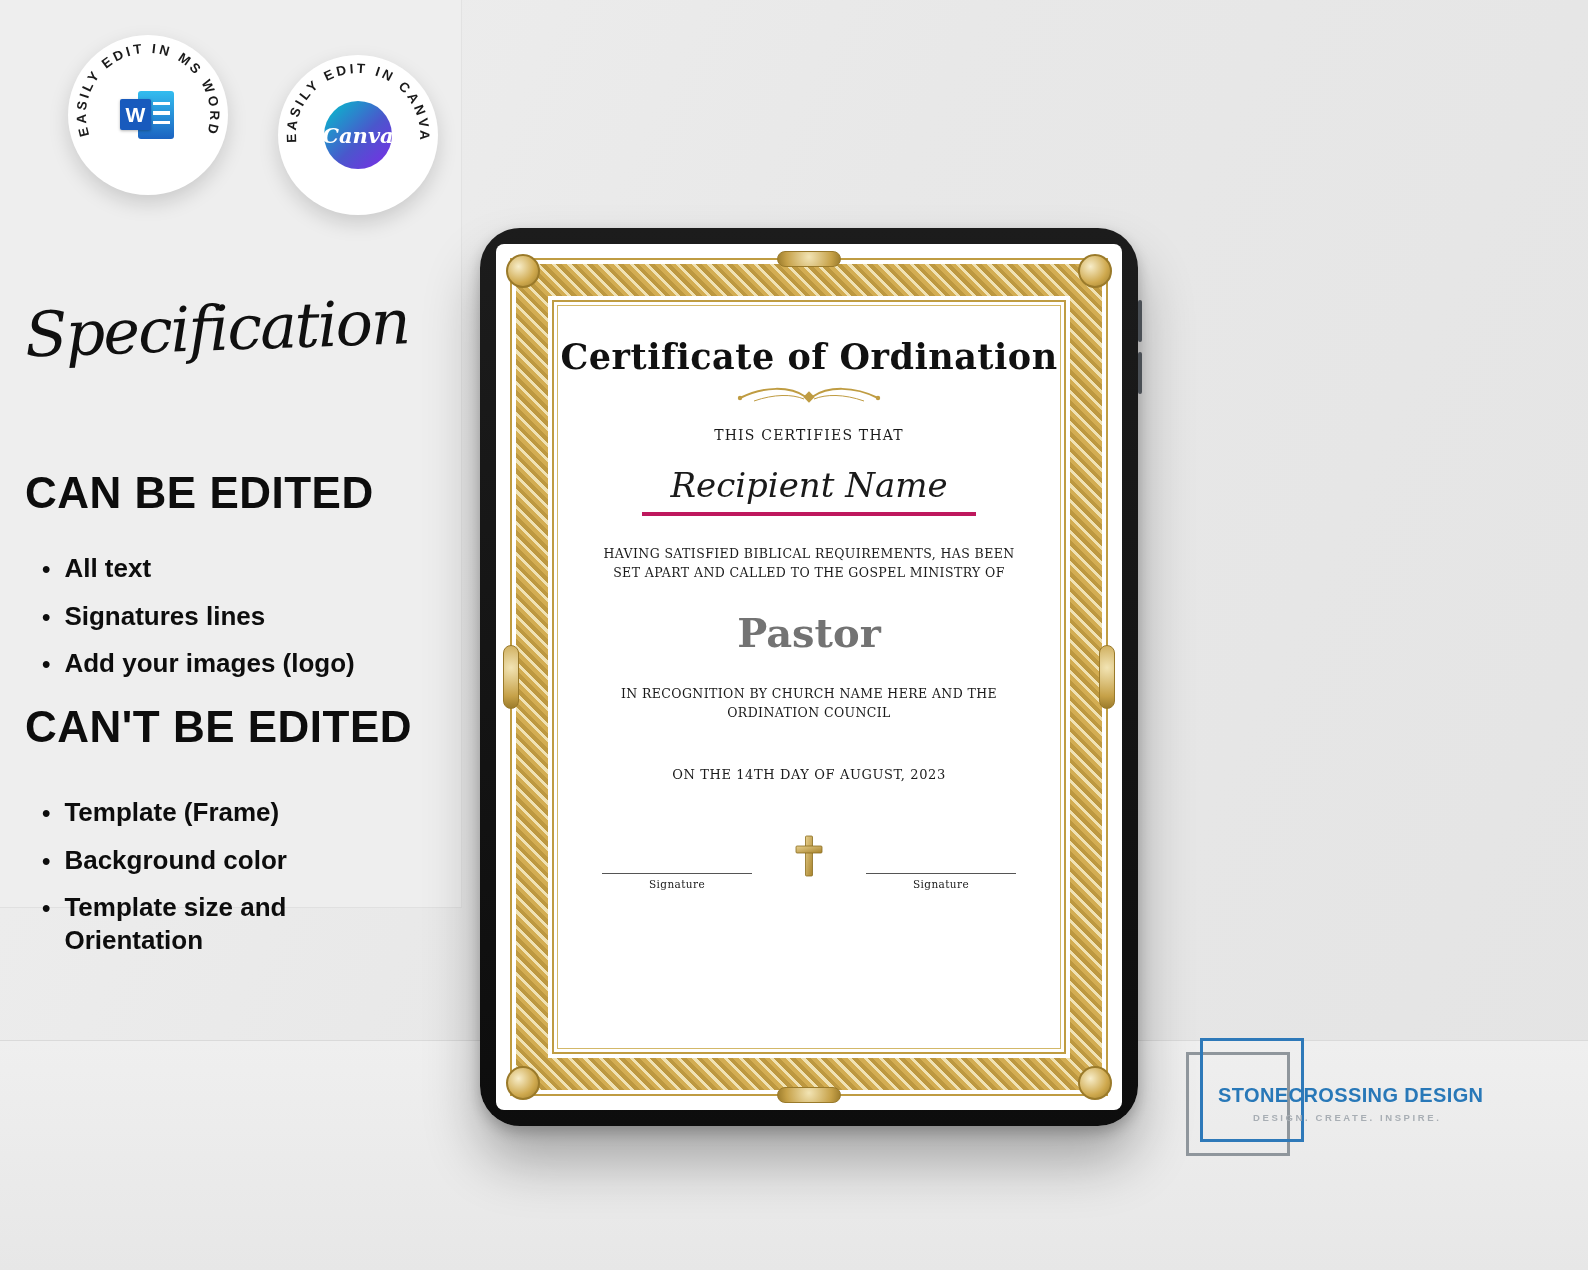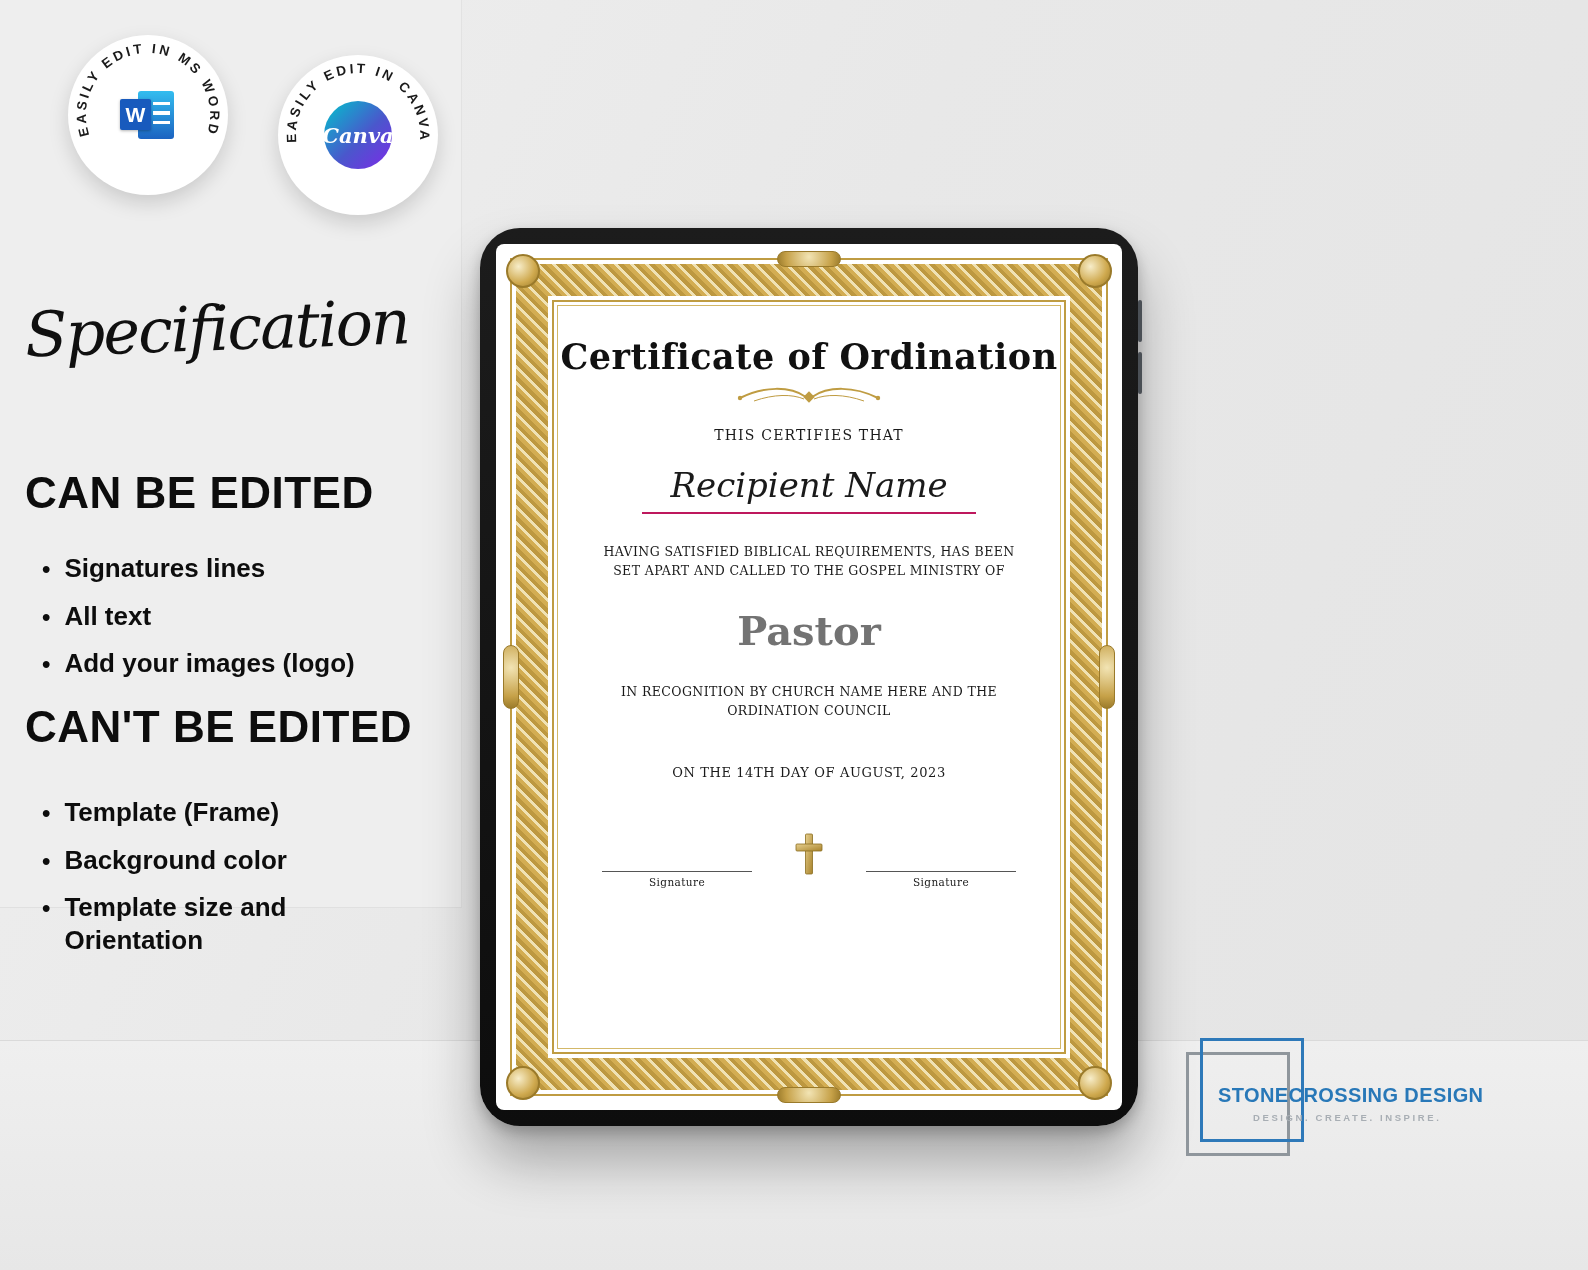--- a/index.html
+++ b/index.html
@@ -79,21 +79,21 @@
   .o-left   { left:-7px; top:50%; transform:translateY(-50%); width:16px; height:64px; }
   .o-right  { right:-7px; top:50%; transform:translateY(-50%); width:16px; height:64px; }
 
   
   .cert-content { position:absolute; inset:50px; text-align:center;
                   font-family:"DejaVu Serif",serif; color:#1a1a1a; padding-top:28px; }
   .cert-title { font-size:35px; font-weight:700; letter-spacing:0.5px; color:#111; }
   .flourish { margin-top:8px; }
   .cert-certifies { margin-top:16px; font-size:14px; letter-spacing:1.2px; }
   .cert-recipient { display:inline-block; margin-top:22px; font-style:italic; font-size:34px;
-                    padding:0 28px 7px; border-bottom:2px solid #be185d; }
+                    padding:0 28px 7px; border-bottom:4px solid #be185d; }
   .cert-body { margin:28px auto 0; max-width:440px; font-size:12.5px; letter-spacing:0.4px;
                line-height:1.55; }
   .cert-role { margin-top:26px; font-size:40px; font-weight:700; color:#737373; }
   .cert-date { margin-top:44px; font-size:13px; letter-spacing:0.6px; }
   .sig-row { margin-top:52px; display:flex; justify-content:center; align-items:flex-end; gap:42px; }
   .sig-block { width:150px; border-top:1.2px solid #555; padding-top:4px;
                font-size:10.5px; letter-spacing:0.4px; }
   .cross-wrap { margin-bottom:8px; }
 
   
@@ -141,24 +141,24 @@
         <span>Canva</span>
       </div>
     </div>
   </div>
 
   <div class="spec-title">Specification</div>
 
   <div class="spec-heading h-can">CAN BE EDITED</div>
   <ul class="spec-list list-can">
     <li>
+        <span>All text</span>
+      </li>
+    <li>
         <span>Signatures lines</span>
-      </li>
-    <li>
-        <span>All text</span>
       </li>
     <li>
         <span>Add your images (logo)</span>
       </li>
   </ul>
 
   <div class="spec-heading h-cant">CAN'T BE EDITED</div>
   <ul class="spec-list list-cant">
     <li>
         <span>Template (Frame)</span>

